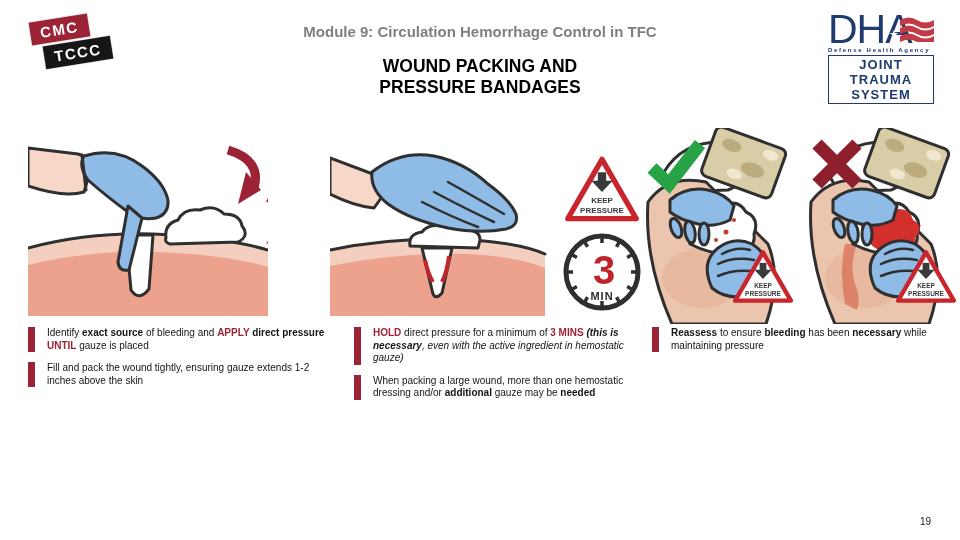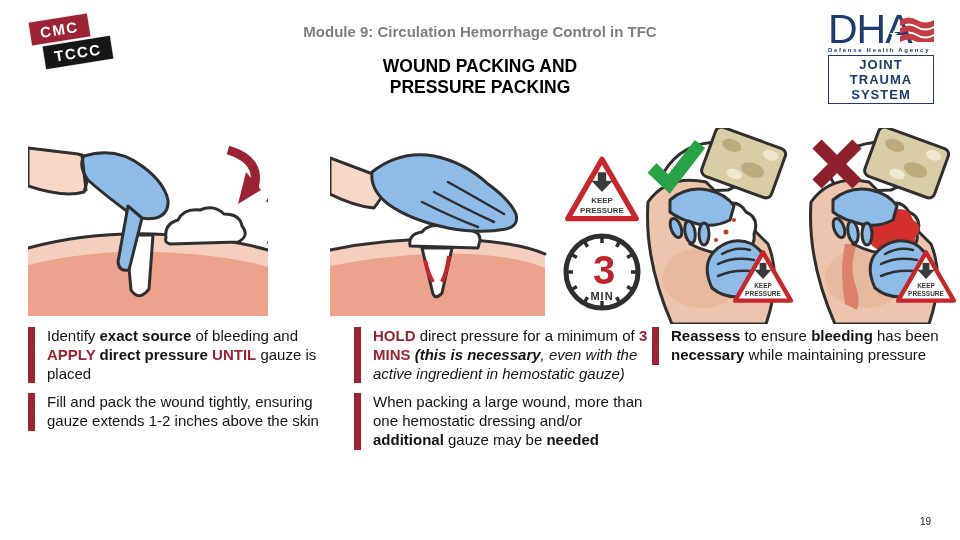--- a/index.html
+++ b/index.html
@@ -49,21 +49,21 @@
   .kp-text{font-family:"Liberation Sans",sans-serif;font-weight:bold;fill:#3A3A3A;}
   .clock-num{font-family:"Liberation Sans",sans-serif;font-weight:bold;fill:#C0232B;}
   .clock-unit{font-family:"Liberation Sans",sans-serif;font-weight:bold;fill:#2F2F2F;}
   
   .col{position:absolute;top:327px;}
   #col1{left:28px;width:300px;}
   #col2{left:348px;width:298px;padding-left:6px;}
   #col3{left:652px;width:302px;}
   .bullet{display:flex;margin-bottom:10px;}
   .bar{flex:0 0 7px;background:var(--maroon,#9B2335);margin-right:12px;}
-  .btext{margin:0;font-size:15px;line-height:1.25;color:#141414;}
+  .btext{margin:0;font-size:10px;line-height:1.25;color:#141414;}
   .btext .bold{font-weight:bold;}
   .btext .red{color:var(--maroon,#9B2335);}
   .btext .ital{font-style:italic;}
   .page-number{position:absolute;right:29px;bottom:13px;font-size:10px;color:#1a1a1a;}
 </style>
 </head>
 <body>
 
 <svg width="0" height="0" style="position:absolute" aria-hidden="true">
   <defs>
@@ -78,21 +78,21 @@
 </svg>
 
 <div class="cmc-logo">
   <div class="badge cmc">CMC</div>
   <div class="badge tccc">TCCC</div>
 </div>
 
 <div class="module-title">Module 9: Circulation Hemorrhage Control in TFC</div>
 <div class="slide-title">
   <div>WOUND PACKING AND</div>
-  <div>PRESSURE PACKING</div>
+  <div>PRESSURE BANDAGES</div>
 </div>
 
 <div class="dha">
   <div class="dha-row">
     <span class="dha-acronym">DHA</span>
     <span class="dha-star">★</span>
     <svg class="dha-flag" width="34" height="26" viewBox="0 0 34 26">
       <path d="M0,4 q9,-5 17,0 q8,5 17,0 l0,6 q-9,5 -17,0 q-8,-5 -17,0 z" fill="#C23B47"></path>
       <path d="M0,12 q9,-5 17,0 q8,5 17,0 l0,6 q-9,5 -17,0 q-8,-5 -17,0 z" fill="#C23B47"></path>
       <path d="M0,20 q9,-5 17,0 q8,5 17,0 l0,6 q-9,5 -17,0 q-8,-5 -17,0 z" fill="#C23B47"></path>

